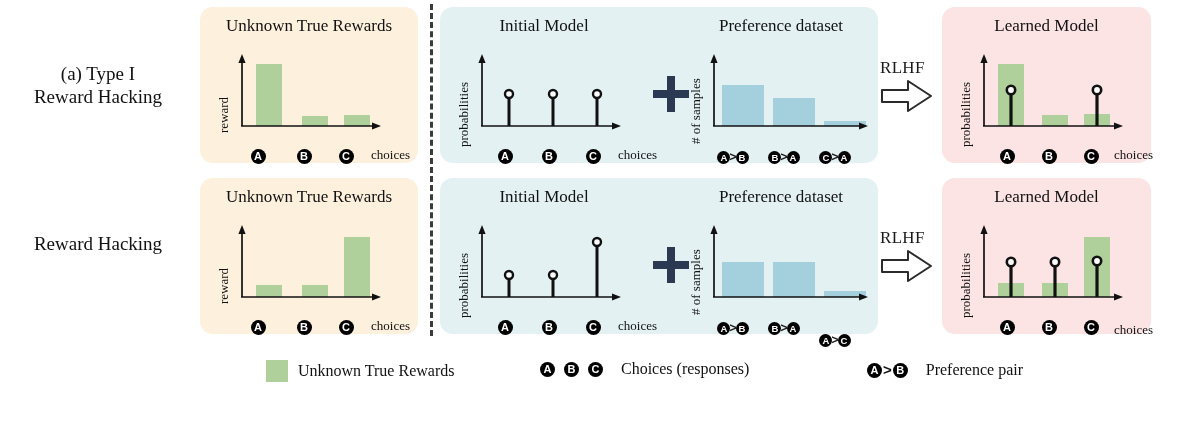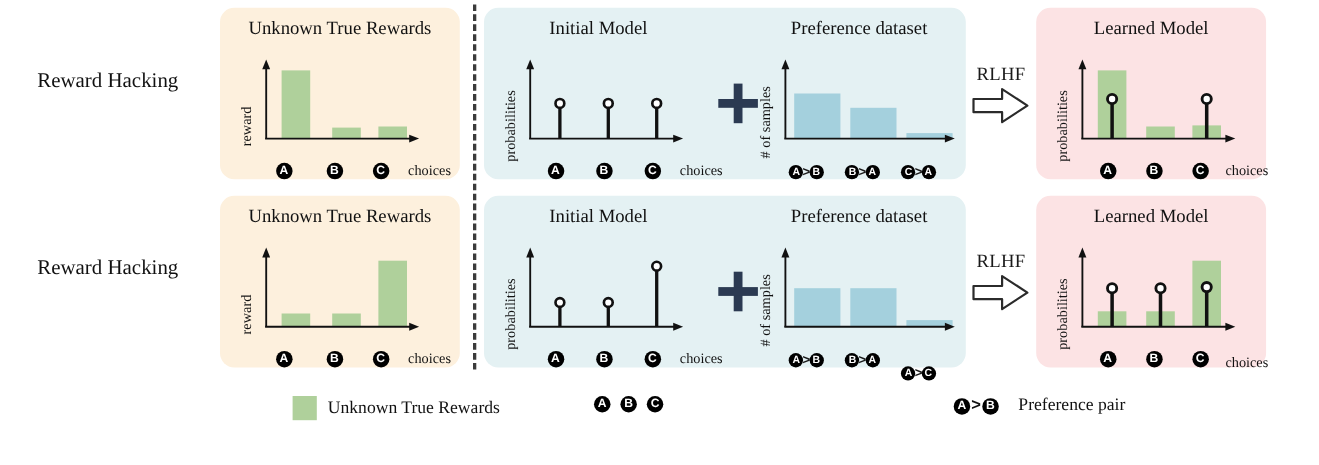--- a/index.html
+++ b/index.html
@@ -19,21 +19,21 @@
   .p-blue{background:#e4f1f3;}
   .p-pink{background:#fce3e4;}
 
   .paneltitle{position:absolute;width:100%;text-align:center;
               font-size:17px;line-height:20px;color:#111;}
 
   
   .divider{position:absolute;border-left:3px dashed #3b3b3b;}
 
   
-  .rlhf{position:absolute;text-align:center;}
+  .rlhf{position:absolute;}
   .rlhf .rlhf-txt{font-size:17px;line-height:19px;letter-spacing:.3px;}
   .rlhf .rlhf-arrow{margin-top:2px;}
 
   
   .plot{position:absolute;}
   .plot svg{display:block;}
 
   .axlabel{position:absolute;font-size:13px;color:#111;white-space:nowrap;}
   .ylab{transform-origin:0 0;transform:rotate(-90deg);}
 
@@ -53,20 +53,21 @@
             font-size:16px;line-height:18px;color:#111;}
   .swatch{width:22px;height:22px;background:#afd09b;display:inline-block;}
   .chips3{display:inline-flex;gap:9px;align-items:center;}
 </style>
 </head>
 <body>
 
 <div class="fig">
 
   <div class="rowlabel" style="left:0px;top:62px;">
+    <span class="l1">(a) Type I</span>
     <span class="l2">Reward Hacking</span>
   </div>
 
   <div class="rowlabel" style="left:0px;top:232px;">
     <span class="l2">Reward Hacking</span>
   </div>
 
   <div class="divider" style="left:430px;top:4px;height:332px;"></div>
 
   <div class="panel p-orange" style="left:200px;top:7px;width:218px;height:156px;">
@@ -339,20 +340,21 @@
       <span class="swatch"></span>
       <span>Unknown True Rewards</span>
     </div>
 
     <div class="leg-item" style="left:540px;top:8px;">
       <span class="chips3">
         <span class="chip">A</span>
         <span class="chip">B</span>
         <span class="chip">C</span>
       </span>
+      <span style="margin-left:8px;">Choices (responses)</span>
     </div>
 
     <div class="leg-item" style="left:867px;top:8px;">
       <span>
         <span class="chip">A</span><span class="gt" style="font-size:15px;margin:0 1px;">&gt;</span><span class="chip">B</span>
       </span>
       <span style="margin-left:8px;">Preference pair</span>
     </div>
   </div>
 

